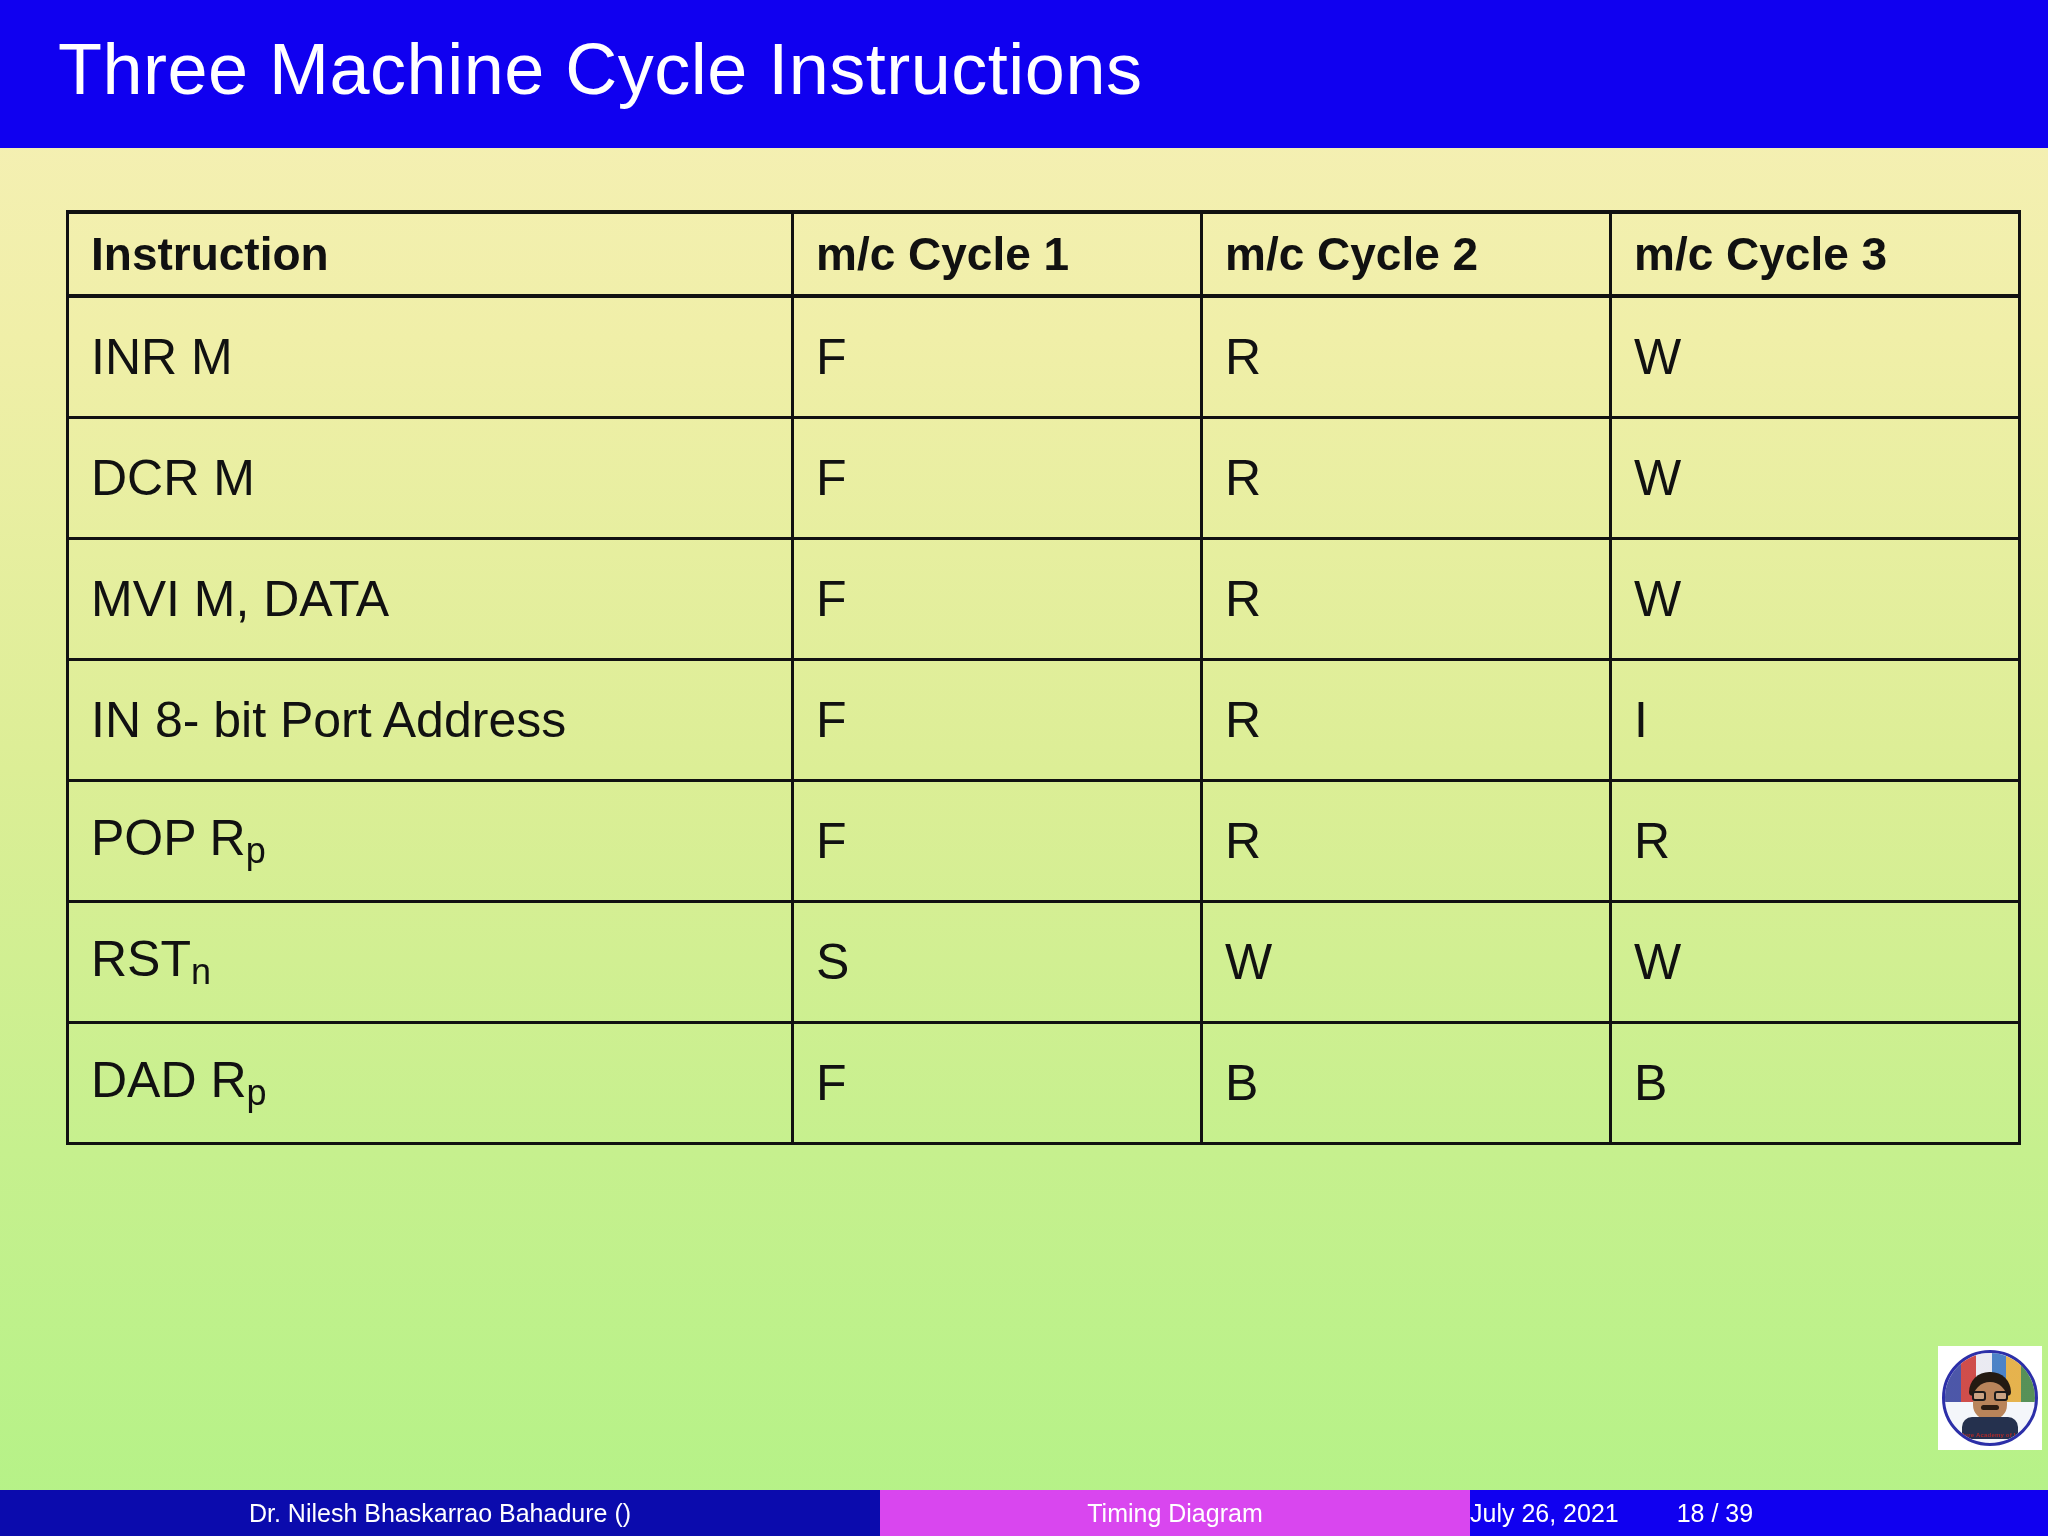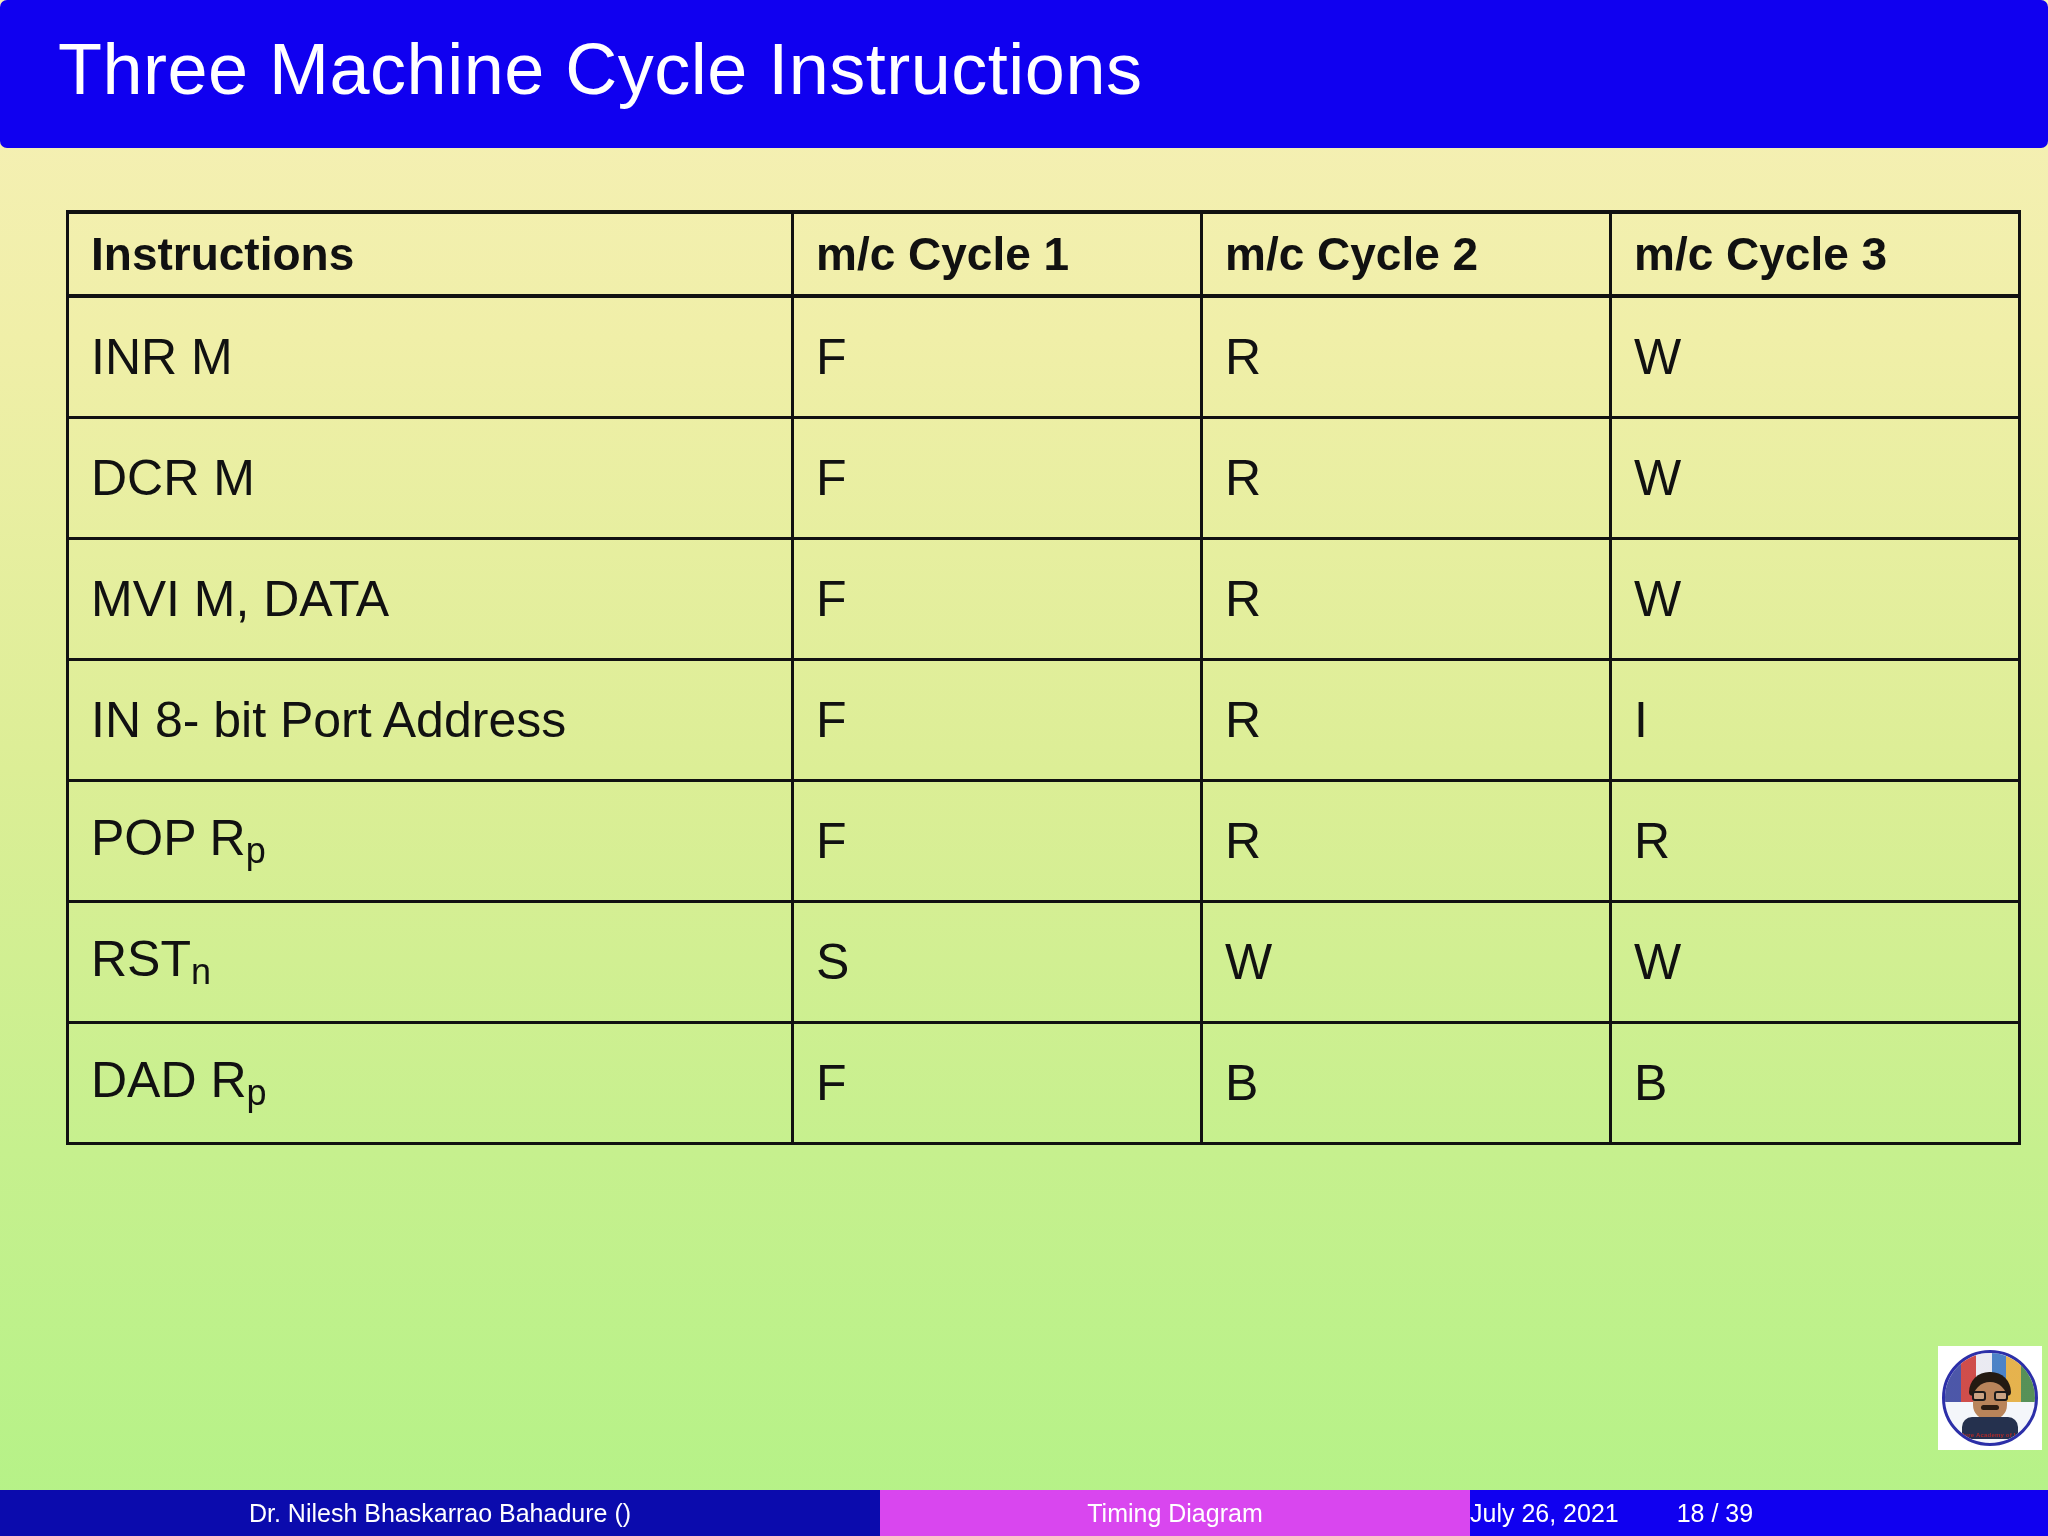--- a/index.html
+++ b/index.html
@@ -16,21 +16,20 @@
     background:linear-gradient(to bottom, #F7F0B9 0%, #F0EFA8 22%, #DCEE96 50%, #C6F08E 75%, #B4F287 100%);
     overflow:hidden;
   }
 
   
   #title-bar {
     position:absolute;
     left:0; top:0;
     width:2048px; height:148px;
     background:#1000F0;
-    border-radius:7px;
   }
   #title-text {
     position:absolute;
     left:58px; top:28px;
     font-size:72px;
     color:#FFFFFF;
     letter-spacing:0.5px;
     white-space:nowrap;
     font-weight:400;
   }
@@ -189,21 +188,21 @@
   <div id="table-wrap">
     <table class="mtable">
       <colgroup>
         <col class="c0">
           <col class="c1">
           <col class="c2">
           <col class="c3">
       </colgroup>
       <thead>
         <tr>
-          <th>Instructions</th>
+          <th>Instruction</th>
           <th>m/c Cycle 1</th>
           <th>m/c Cycle 2</th>
           <th>m/c Cycle 3</th>
         </tr>
       </thead>
       <tbody id="table-body">
           <tr>
             <td>INR M</td>
             <td>F</td>
             <td>R</td>

